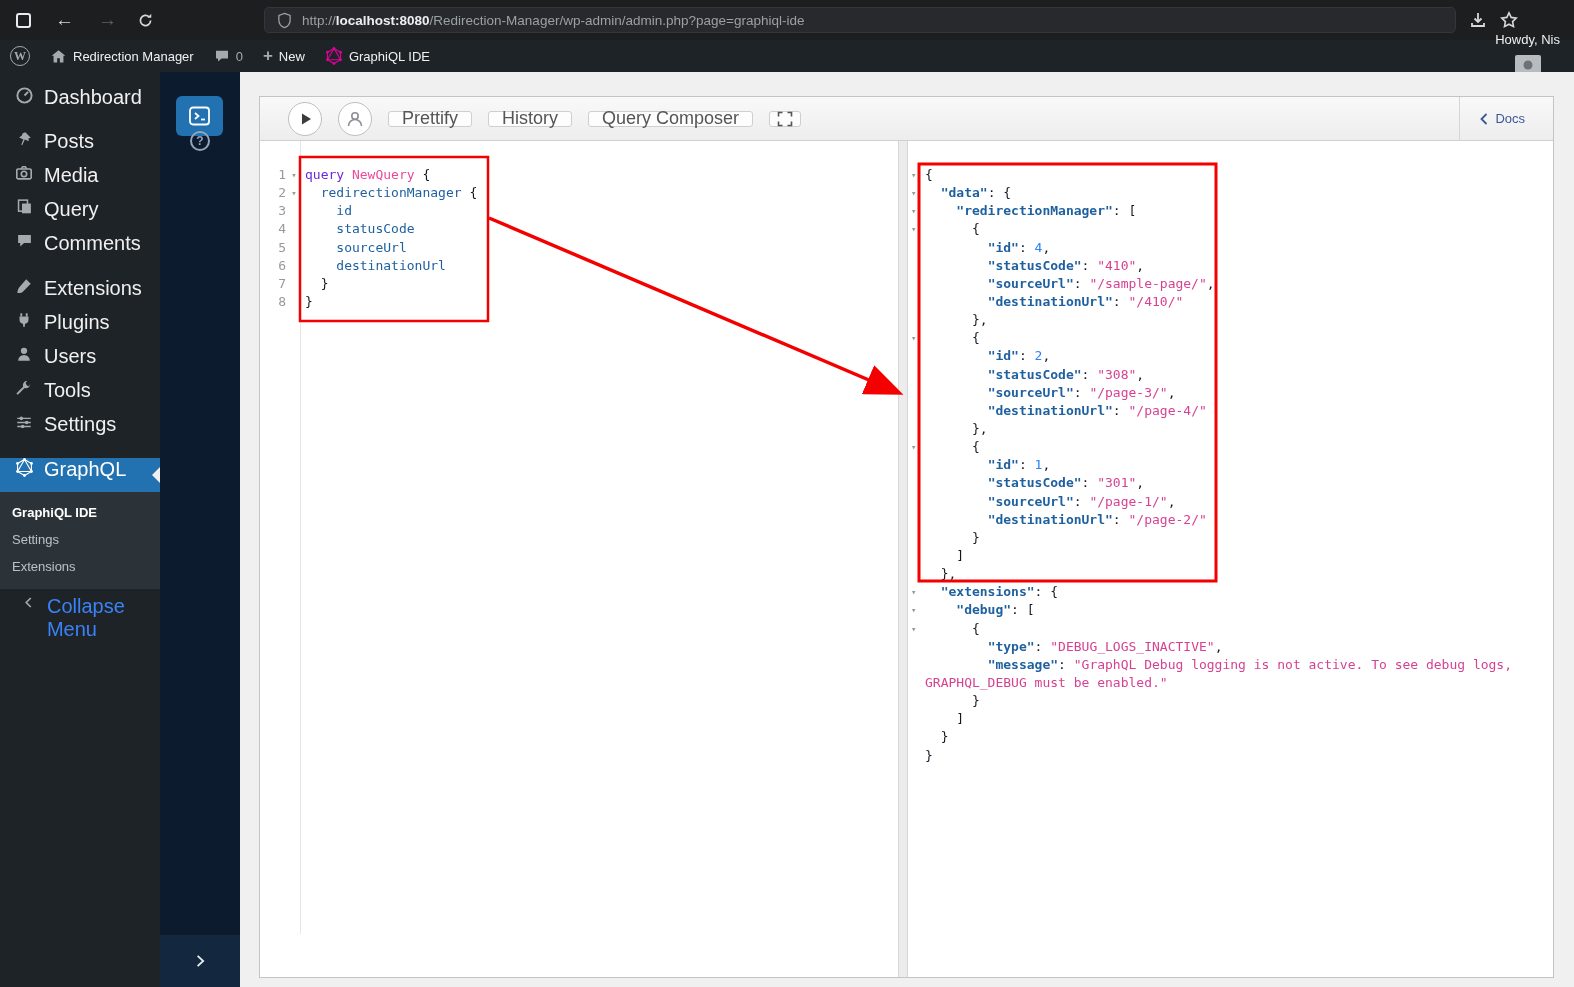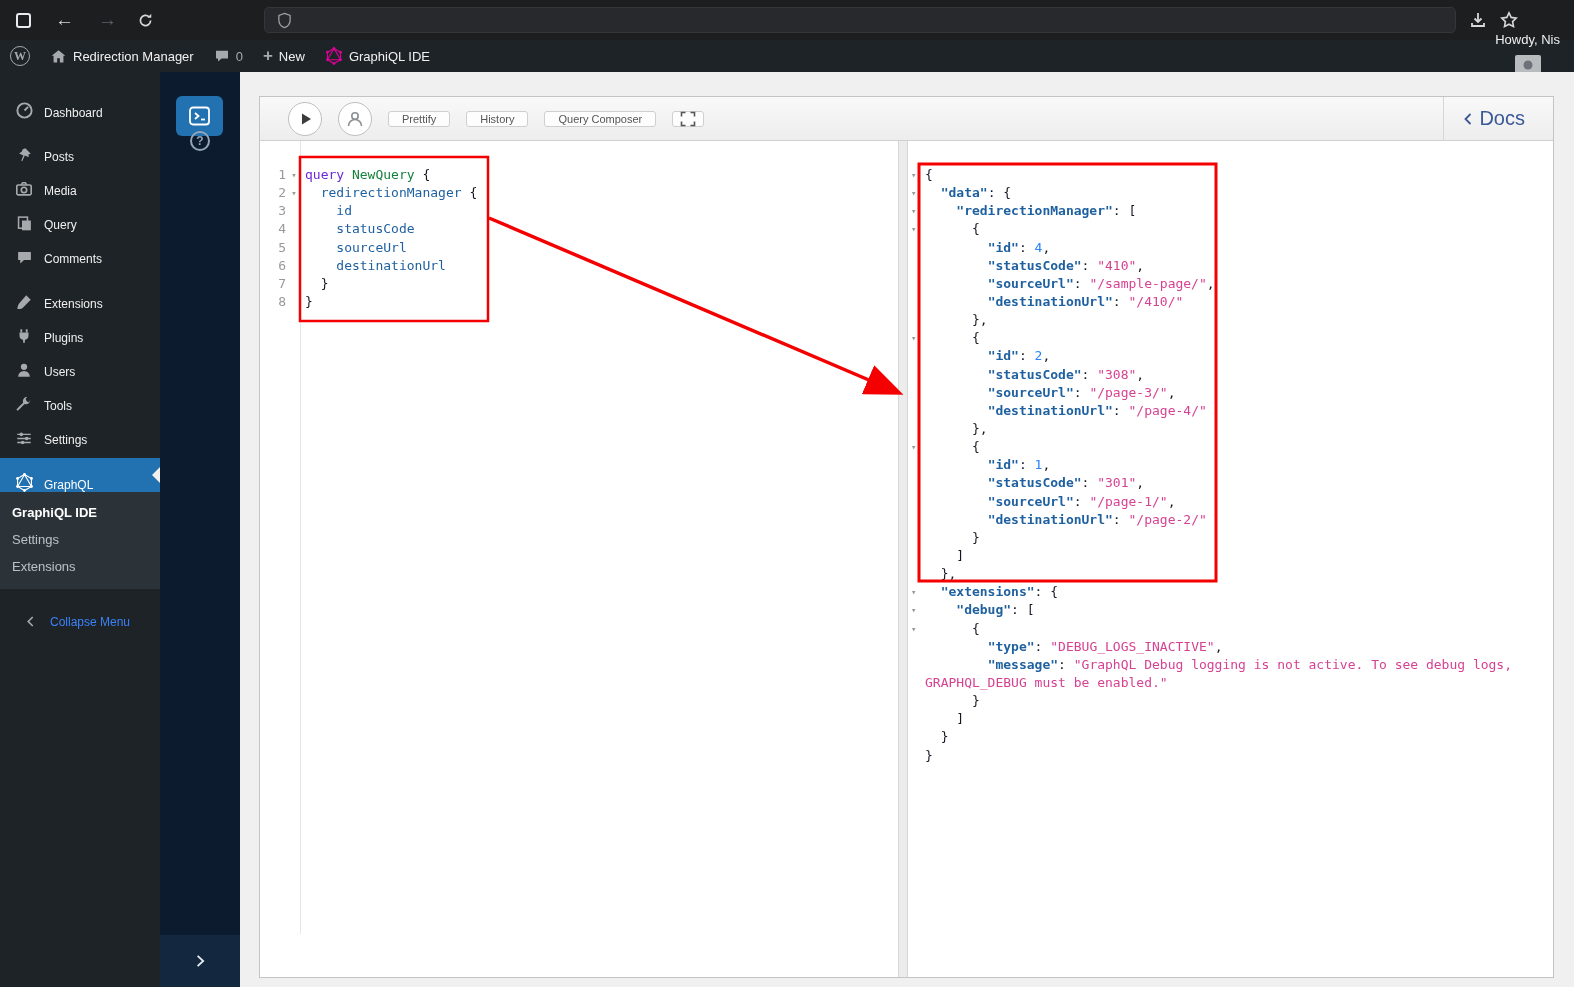--- a/index.html
+++ b/index.html
@@ -24,21 +24,21 @@
   
   .admin-bar { position:absolute; left:0; top:40px; width:1574px; height:32px; background:#1d2327; display:flex; align-items:center; color:#f0f0f1; font-size:13px; }
   .ab-item { display:flex; align-items:center; height:32px; padding:0 10px; gap:6px; cursor:pointer; white-space:nowrap; }
   .wp-logo-circle { width:20px; height:20px; border:1.6px solid #a7aaad; border-radius:50%; color:#a7aaad; font-family:"Liberation Serif", serif; font-weight:bold; font-size:12px; display:flex; align-items:center; justify-content:center; }
   .ab-spacer { flex:1; }
   .ab-right { display:flex; align-items:center; gap:8px; padding-right:14px; cursor:pointer;flex-direction:column; }
   .ab-avatar { width:26px; height:26px; border-radius:2px; overflow:hidden; }
 
   
   .wp-sidebar { position:absolute; left:0; top:72px; width:160px; height:915px; background:#1d2327; padding-top:14px; }
-  .menu-item { position:relative; height:34px; display:flex; align-items:flex-end; padding-left:14px; gap:10px; color:#f0f0f1; font-size:12px; cursor:pointer; }
+  .menu-item { position:relative; height:34px; display:flex; align-items:flex-start; padding-left:14px; gap:10px; color:#f0f0f1; font-size:20px; cursor:pointer; }
   .menu-item .mi-icon { width:20px; display:flex; justify-content:center; }
   .menu-sep { height:10px; }
   .menu-sep.lg { height:11px; }
   .menu-item.active { background:#2271b1; color:#fff; }
   .cur-arrow { position:absolute; right:0; top:50%; margin-top:-8px; width:0; height:0; border:8px solid transparent; border-right:8px solid #f0f0f1; }
   .submenu { background:#2c3338; padding:7px 0 9px 0; }
   .sub-item { padding:6px 12px; font-size:13px; color:rgba(240,246,252,0.72); cursor:pointer; }
   .sub-item.current { color:#fff; font-weight:bold; }
   .collapse-item { margin-top:6px; color:#3b82f6;padding-left:20px; }
 
@@ -47,43 +47,43 @@
   .ide-button { position:absolute; left:16px; top:24px; width:47px; height:40px; background:#2271b1; border-radius:6px; display:flex; align-items:center; justify-content:center; cursor:pointer; }
   .help-btn { position:absolute; left:30px; top:59px; width:20px; height:20px; border:2px solid #93a5b8; border-radius:50%; color:#93a5b8; font-size:12px; font-weight:bold; display:flex; align-items:center; justify-content:center; cursor:pointer; }
   .strip-footer { position:absolute; left:0; bottom:0; width:80px; height:52px; background:#13283f; display:flex; align-items:center; justify-content:center; cursor:pointer; }
 
   
   .main-content { position:absolute; left:240px; top:72px; width:1334px; height:915px; background:#f0f0f1; }
   .gql-panel { position:absolute; left:19px; top:24px; width:1295px; height:882px; background:#fff; border:1px solid #c3c4c7; }
   .gql-toolbar { position:absolute; left:0; top:0; right:0; height:44px; background:linear-gradient(#f9f9f9,#ededed); border-bottom:1px solid #d0d0d0; display:flex; align-items:center; padding-left:28px; gap:16px; }
   .round-btn { width:34px; height:34px; border-radius:50%; background:#fff; border:1px solid #bfbfbf; display:flex; align-items:center; justify-content:center; cursor:pointer; }
   .round-btn.play svg { margin-left:2px; }
-  .tb-btn { height:16px; padding:0 13px; background:#fdfdfd; border:1px solid #cfcfcf; border-radius:3px; color:#555; font-size:11px; display:flex; align-items:center; cursor:pointer; }
+  .tb-btn { height:16px; padding:0 13px; background:#fdfdfd; border:1px solid #cfcfcf; border-radius:3px; color:#555; font-size:18px; display:flex; align-items:center; cursor:pointer; }
   .tb-btn.sq { width:32px; padding:0; justify-content:center; }
   .docs-wrap { margin-left:auto; height:44px; border-left:1px solid #d6d6d6; display:flex; align-items:center; padding:0 28px 0 20px; gap:7px; cursor:pointer; }
-  .docs-label { color:#3B5998; font-size:20px; }
+  .docs-label { color:#3B5998; font-size:13px; }
 
   .gql-body { position:absolute; left:0; top:44px; right:0; bottom:0; display:flex; }
   .editor-pane { position:relative; width:638px; background:#fff; overflow:hidden; }
   .gutter-rule { position:absolute; left:40px; top:0; bottom:43px; border-left:1px solid #e7e7e7; }
   .pane-divider { width:10px; background:#ececec; border-left:1px solid #d6d6d6; border-right:1px solid #d6d6d6; cursor:col-resize; }
   .result-pane { position:relative; flex:1; background:#fff; overflow:hidden; padding-top:25px; }
 
   .code-scroll { padding-top:25px; }
   .cm-row { display:flex; font:13px/18.14px "DejaVu Sans Mono", monospace; color:#141823; }
   .cm-ln { flex:none; width:28px; text-align:right; color:#999; padding-right:2px; }
   .cm-foldcol { flex:none; width:12px; text-align:center; color:#999; font-size:9px; cursor:pointer; }
   .editor-pane .cm-code { white-space:pre; margin-left:5px; }
 
   .result-pane .cm-row { display:block; position:relative; padding-left:17px; }
   .result-pane .cm-code { white-space:pre-wrap; word-wrap:break-word; display:block; padding-right:8px; }
   .cm-foldabs { position:absolute; left:3px; top:0; width:12px; color:#999; font-size:9px; line-height:18.14px; cursor:pointer; }
 
   .tk-kw { color:#6d28d9; }
-  .tk-df { color:#15803d; }
+  .tk-df { color:#ec4899; }
   .tk-pr { color:#1f61a0; }
   .tk-ky { color:#1f61a0; font-weight:bold; }
   .tk-st { color:#d64292; }
   .tk-nm { color:#2882f9; }
   .tk-pn { color:#141823; }
 
   .qvars-bar { position:absolute; left:0; right:0; top:795px; height:28px; background:#efefef; border-top:1px solid #d6d6d6; border-bottom:1px solid #e3e3e3; display:flex; align-items:center; padding-left:44px; font-size:11px; font-weight:bold; letter-spacing:1px; color:#717171; cursor:pointer; }
 
   
   .annotations { position:absolute; left:0; top:0; width:1574px; height:987px; pointer-events:none; z-index:50; }
@@ -100,20 +100,21 @@
         <path d="M16 10a6 6 0 1 1-1.8-4.3" fill="none" stroke="#d6d8da" stroke-width="2"></path>
         <path d="M16.8 2.2v4.6h-4.6z" fill="#d6d8da"></path>
       </svg>
   </span>
   <div class="url-bar">
     <span>
       <svg width="15" height="17" viewBox="0 0 20 22">
           <path d="M10 1.5l7.5 2.8v6.2c0 5-3 8.2-7.5 10-4.5-1.8-7.5-5-7.5-10V4.3z" fill="none" stroke="#9aa0a6" stroke-width="1.7"></path>
         </svg>
     </span>
+    <span class="url-text"><span class="dim">http://</span><span class="host">localhost:8080</span><span class="dim">/Redirection-Manager/wp-admin/admin.php?page=graphiql-ide</span></span>
   </div>
   <span class="chrome-ico dl">
     <svg width="20" height="20" viewBox="0 0 20 20">
         <path d="M10 3v8M6.5 8.5 10 12l3.5-3.5" fill="none" stroke="#d6d8da" stroke-width="1.8"></path>
         <path d="M4 13v3h12v-3" fill="none" stroke="#d6d8da" stroke-width="1.8"></path>
       </svg>
   </span>
   <span class="chrome-ico star">
     <svg width="20" height="20" viewBox="0 0 20 20">
         <path d="M10 2.8l2.2 4.6 5 .7-3.6 3.5.9 5L10 14.2l-4.5 2.4.9-5L2.8 8.1l5-.7z" fill="none" stroke="#d6d8da" stroke-width="1.6"></path>

